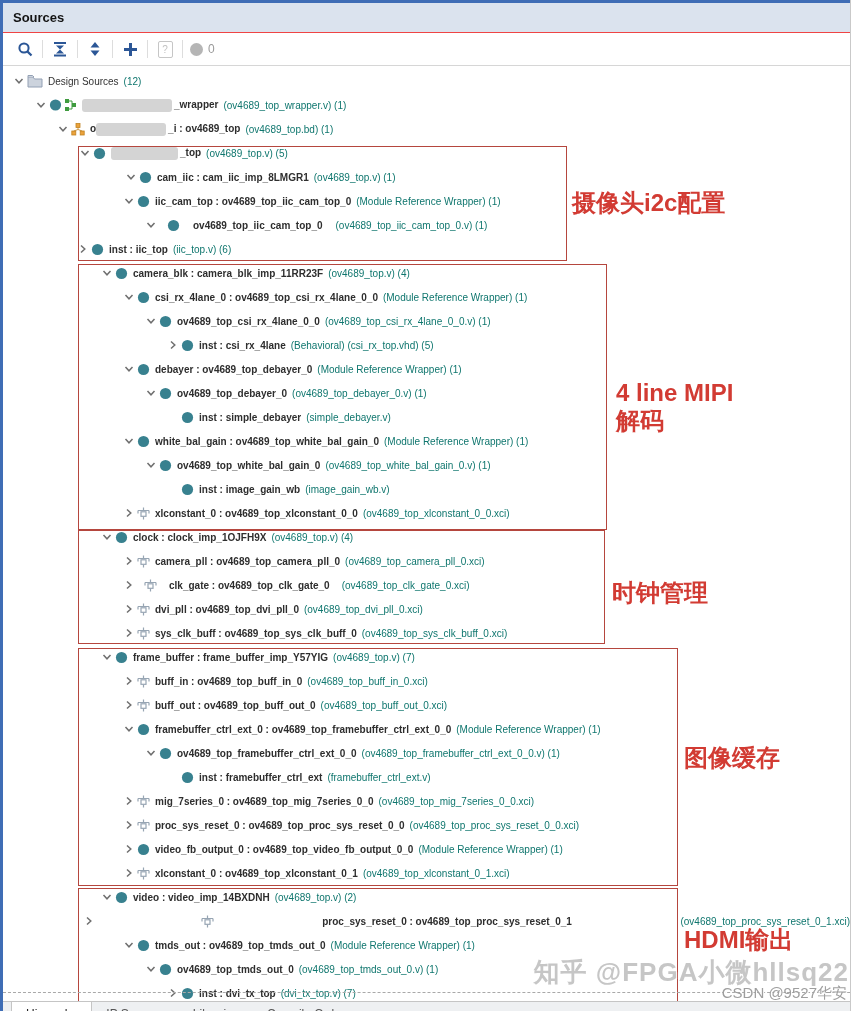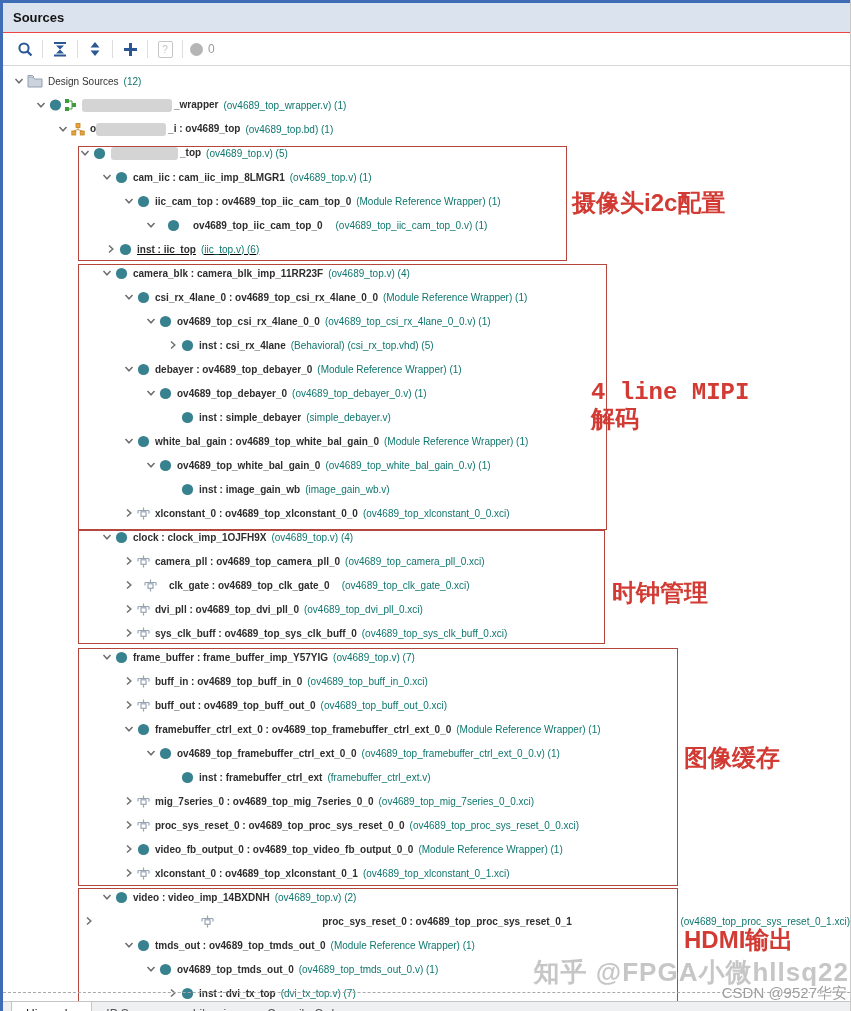--- a/index.html
+++ b/index.html
@@ -149,21 +149,21 @@
     <span class="chev"><svg width="10" height="10" viewBox="0 0 10 10">
             <path d="M1.5 3 L5 6.8 L8.5 3" fill="none" stroke="#6f6f6f" stroke-width="1.5"></path>
           </svg></span>
     <span class="nicon"><svg width="13" height="13" viewBox="0 0 13 13">
             <circle cx="6.5" cy="6.5" r="5.6" fill="#38818f"></circle>
           </svg></span>
     <span class="nm"><span class="blob" style="width: 67px;"></span>_top</span>
     <span class="meta">(ov4689_top.v) (5)</span>
   </div>
 
-  <div class="row" style="padding-left: 96px;">
+  <div class="row" style="padding-left: 120px;">
     <span class="chev"><svg width="10" height="10" viewBox="0 0 10 10">
             <path d="M1.5 3 L5 6.8 L8.5 3" fill="none" stroke="#6f6f6f" stroke-width="1.5"></path>
           </svg></span>
     <span class="nicon"><svg width="13" height="13" viewBox="0 0 13 13">
             <circle cx="6.5" cy="6.5" r="5.6" fill="#38818f"></circle>
           </svg></span>
     <span class="nm">cam_iic : cam_iic_imp_8LMGR1</span>
     <span class="meta">(ov4689_top.v) (1)</span>
   </div>
 
@@ -182,21 +182,21 @@
     <span class="chev"><svg width="10" height="10" viewBox="0 0 10 10">
             <path d="M1.5 3 L5 6.8 L8.5 3" fill="none" stroke="#6f6f6f" stroke-width="1.5"></path>
           </svg></span>
     <span class="nicon"><svg width="13" height="13" viewBox="0 0 13 13">
             <circle cx="6.5" cy="6.5" r="5.6" fill="#38818f"></circle>
           </svg></span>
     <span class="nm">ov4689_top_iic_cam_top_0</span>
     <span class="meta">(ov4689_top_iic_cam_top_0.v) (1)</span>
   </div>
 
-  <div class="row" style="padding-left: 100px; text-decoration: underline;">
+  <div class="row" style="padding-left: 72px;">
     <span class="chev"><svg width="10" height="10" viewBox="0 0 10 10">
             <path d="M3 1.5 L6.8 5 L3 8.5" fill="none" stroke="#6f6f6f" stroke-width="1.5"></path>
           </svg></span>
     <span class="nicon"><svg width="13" height="13" viewBox="0 0 13 13">
             <circle cx="6.5" cy="6.5" r="5.6" fill="#38818f"></circle>
           </svg></span>
     <span class="nm">inst : iic_top</span>
     <span class="meta">(iic_top.v) (6)</span>
   </div>
 
@@ -557,18 +557,18 @@
     <div class="tab">IP Sources</div>
     <div class="tab">Libraries</div>
     <div class="tab">Compile Order</div>
   </div>
 <div class="ann-box" style="left: 78px; top: 146px; width: 487px; height: 113px;"></div>
     <div class="ann-box" style="left: 78px; top: 264px; width: 527px; height: 264px;"></div>
     <div class="ann-box" style="left: 78px; top: 530px; width: 525px; height: 112px;"></div>
     <div class="ann-box" style="left: 78px; top: 648px; width: 598px; height: 236px;"></div>
     <div class="ann-box" style="left: 78px; top: 888px; width: 598px; height: 114px;"></div>
     <div class="ann-label" style="left: 572px; top: 189px;">摄像头i2c配置</div>
-    <div class="ann-label" style="left: 591px; top: 379px; font-family: Liberation Mono, monospace;">4 line MIPI
+    <div class="ann-label" style="left: 616px; top: 379px;">4 line MIPI
 解码</div>
     <div class="ann-label" style="left: 612px; top: 579px;">时钟管理</div>
     <div class="ann-label" style="left: 684px; top: 744px;">图像缓存</div>
     <div class="ann-label" style="left: 684px; top: 926px;">HDMI输出</div>
   </div>
 
 </body></html>

